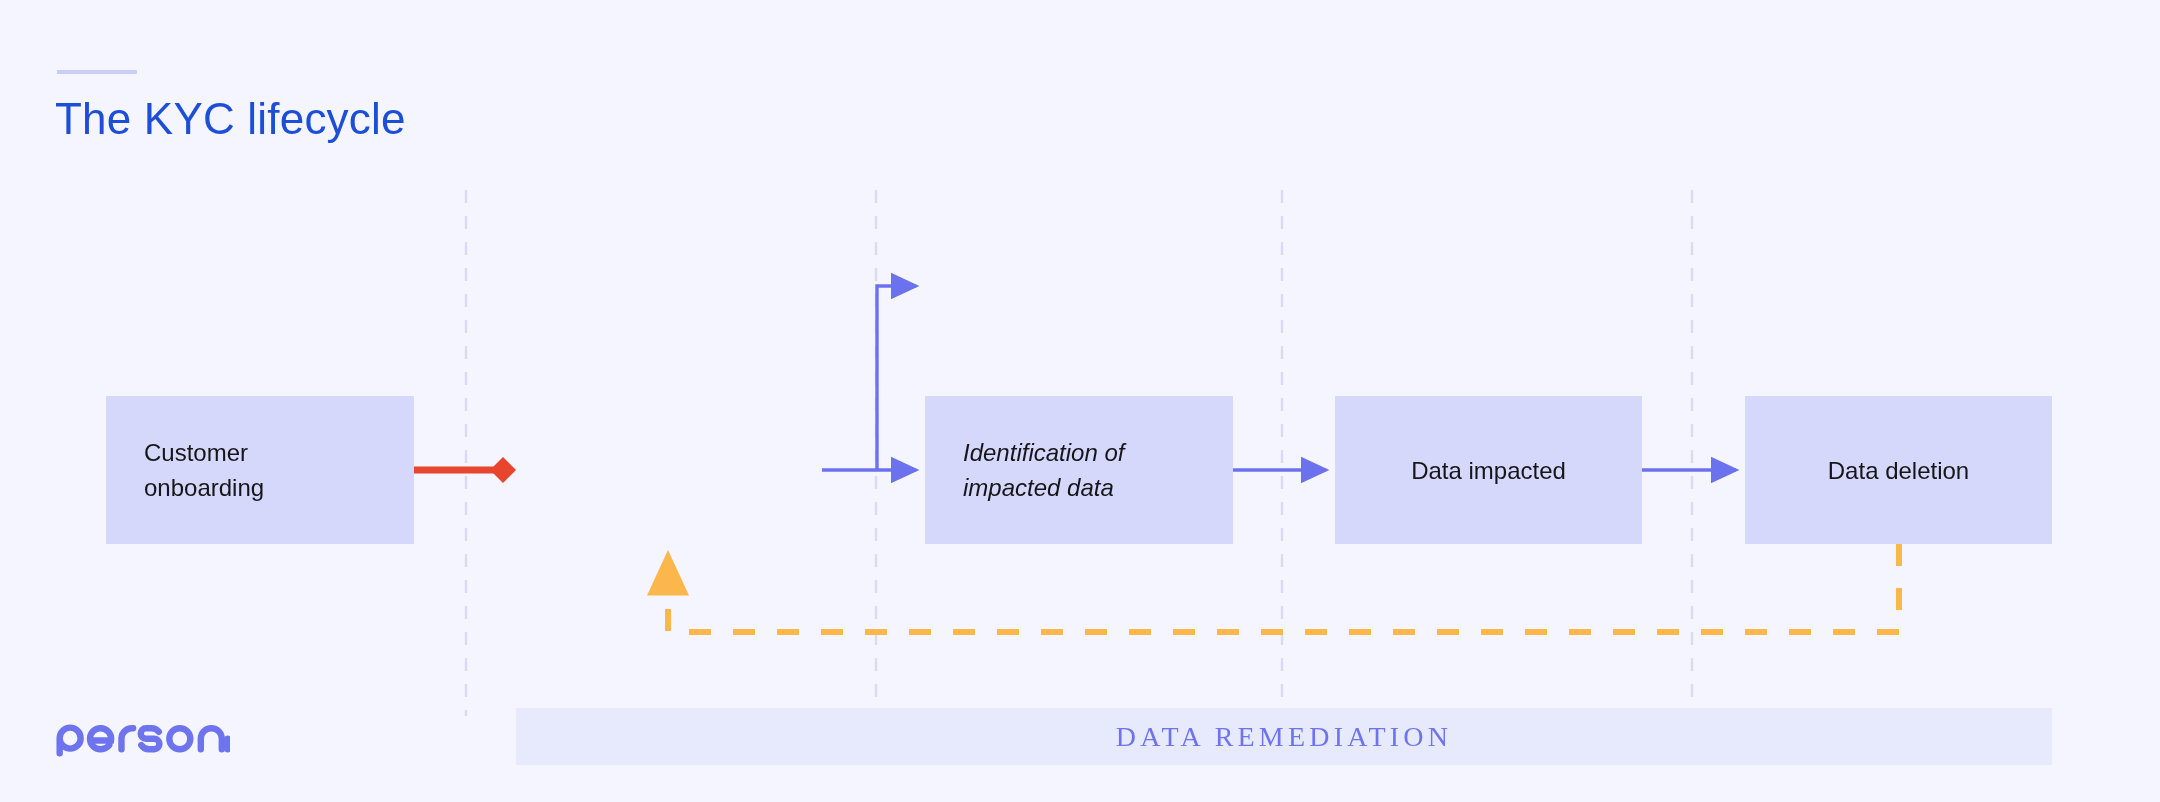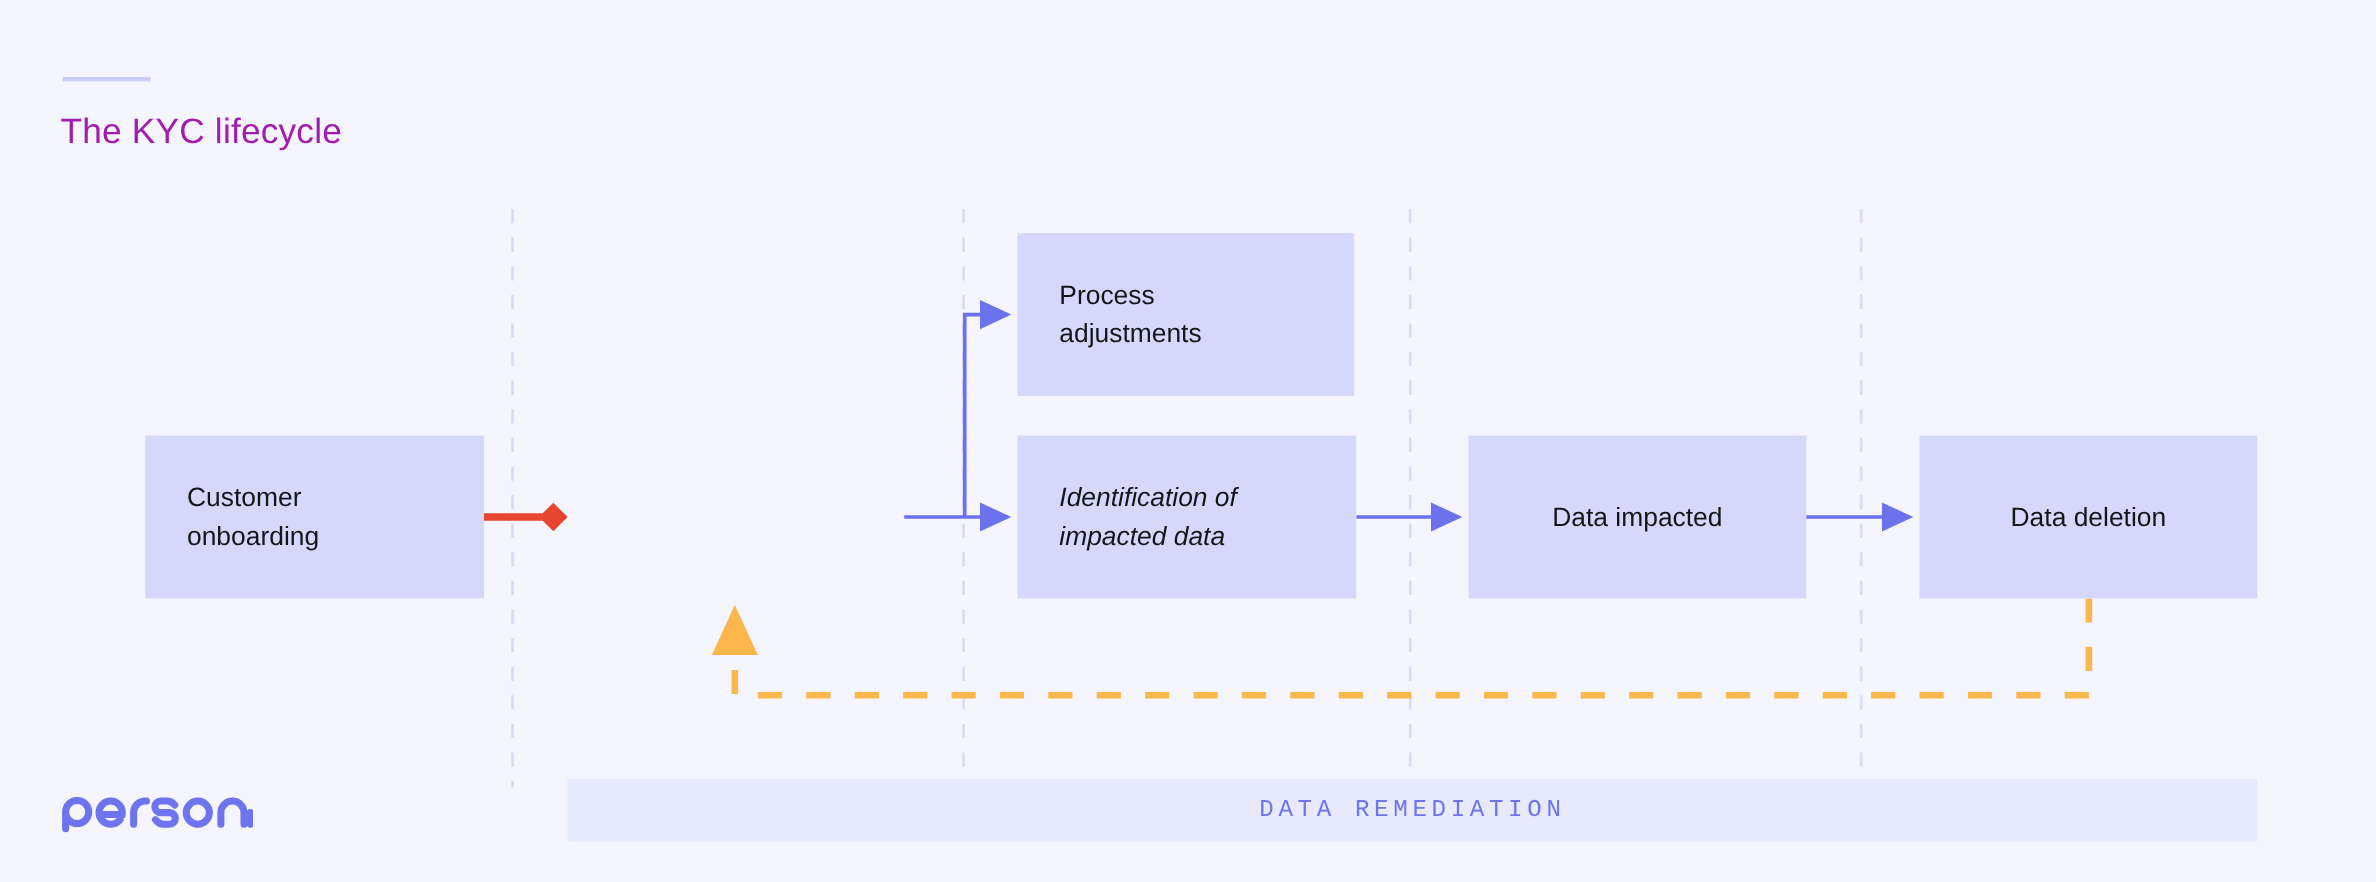--- a/index.html
+++ b/index.html
@@ -26,23 +26,23 @@
     left: 57px;
     top: 70px;
     width: 80px;
     height: 4px;
     background: #C9CDF7;
   }
   #page-title {
     position: absolute;
     left: 55px;
     top: 93px;
-    font-size: 32px;
+    font-size: 44px;
     font-weight: 400;
-    color: #a21caf;
+    color: #1d4ed8;
     letter-spacing: 0.2px;
     line-height: 52px;
     white-space: nowrap;
   }
 
   
   #flow-svg {
     position: absolute;
     left: 0;
     top: 0;
@@ -82,22 +82,22 @@
     left: 516px;
     top: 708px;
     width: 1536px;
     height: 57px;
     background: #E7E9FD;
     display: flex;
     align-items: center;
     justify-content: center;
   }
   #remediation-label {
-    font-family: Liberation Mono, monospace;
-    font-size: 22px;
+    font-family: Liberation Serif, serif;
+    font-size: 28px;
     letter-spacing: 4.2px;
     color: #6E74EE;
     white-space: nowrap;
   }
 
   
   #persona-logo {
     position: absolute;
     left: 55px;
     top: 716px;
@@ -140,30 +140,26 @@
 
     <path d="M877,470 L877,286 L916,286" fill="none" stroke="#6C72EE" stroke-width="3.4" marker-end="url(#arrow-blue)"></path>
 
     <line x1="1233" y1="470" x2="1326" y2="470" stroke="#6C72EE" stroke-width="3.4" marker-end="url(#arrow-blue)"></line>
 
     <line x1="1642" y1="470" x2="1736" y2="470" stroke="#6C72EE" stroke-width="3.4" marker-end="url(#arrow-blue)"></line>
 
     <path d="M1899,544 L1899,632 L668,632 L668,556" fill="none" stroke="#FBB74C" stroke-width="6" stroke-dasharray="22 22" marker-end="url(#arrow-orange)"></path>
   </svg>
 
-  <div class="node-box align-left" style="left:106px; top:396px; width:308px; height:148px;margin-left:26px;">
+  <div class="node-box align-left" style="left:106px; top:396px; width:308px; height:148px;">
     <span class="node-label">Customer
 onboarding</span>
   </div>
 
 
-  <div class="node-box align-left" style="left:925px; top:212px; width:306px; height:148px;">
-    <span class="node-label">Process
-adjustments</span>
-  </div>
 
   <div class="node-box align-left" style="left:925px; top:396px; width:308px; height:148px;font-style:italic;">
     <span class="node-label">Identification of
 impacted data</span>
   </div>
 
   <div class="node-box align-center" style="left:1335px; top:396px; width:307px; height:148px;">
     <span class="node-label">Data impacted</span>
   </div>
 

